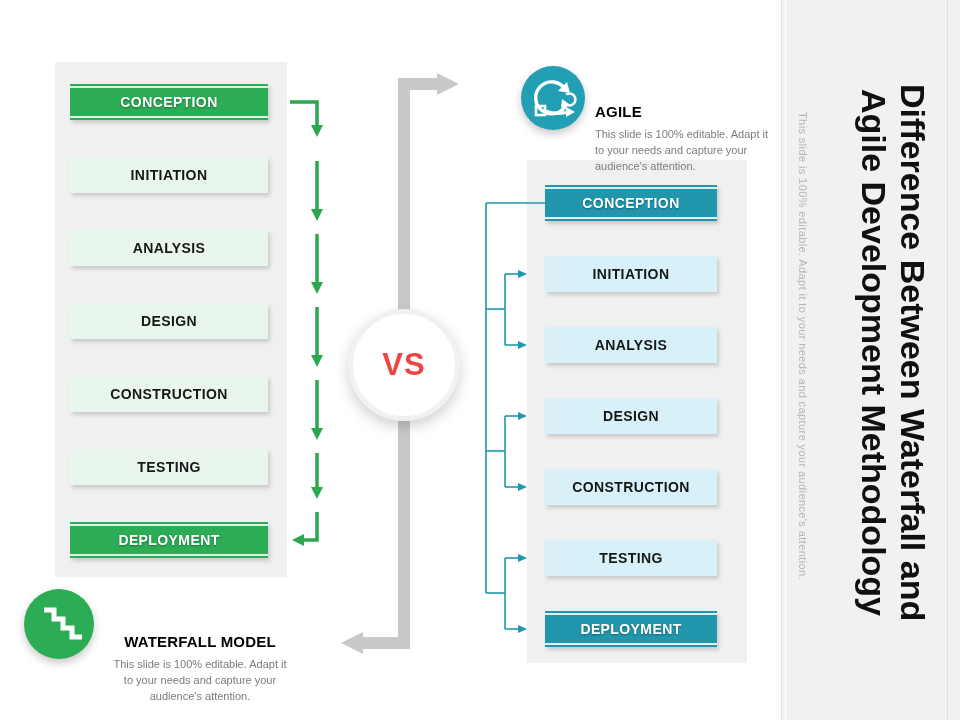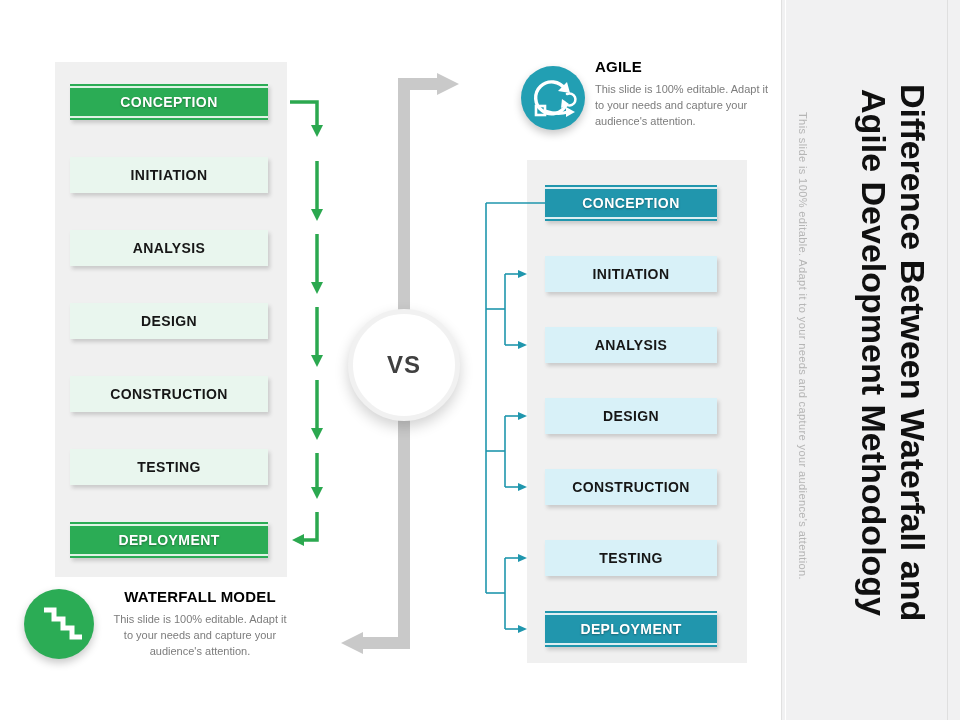--- a/index.html
+++ b/index.html
@@ -68,24 +68,24 @@
   .teal-line{stroke:var(--bracket-teal,#1f96ad);stroke-width:1.6;fill:none;}
   .teal-head{fill:var(--bracket-teal,#1f96ad);}
 
   
   .vs-circle{
     position:absolute;left:348px;top:309px;width:102px;height:102px;
     background:#ffffff;border:5px solid #f1f1f1;border-radius:50%;
     display:flex;align-items:center;justify-content:center;
     box-shadow:0 6px 14px rgba(0,0,0,.18);
   }
-  .vs-circle span{font-weight:bold;font-size:24px;color:#404040;letter-spacing:1px;}
-
-  
-  .legend{position:absolute;}
+  .vs-circle span{font-weight:bold;font-size:31px;color:#ef4444;letter-spacing:1px;}
+
+  
+  .legend{position:absolute;margin-top:45px;}
   .legend h2{margin:0 0 7px 0;font-size:15px;font-weight:bold;color:#000;letter-spacing:.2px;}
   .legend p{margin:0;width:180px;font-size:11px;line-height:1.45;color:#7c7c7c;}
   .icon-circle{position:absolute;border-radius:50%;box-shadow:0 4px 8px rgba(0,0,0,.22);}
   .icon-circle.teal{left:521px;top:66px;width:64px;height:64px;background:var(--agile-icon,#229fb3);}
   .icon-circle.green{left:24px;top:589px;width:70px;height:70px;background:var(--waterfall-solid,#2bac55);}
   .icon-circle svg{position:absolute;inset:0;}
   .agile-text{left:595px;top:58px;}
   .wf-text{left:110px;top:588px;text-align:center;}
 </style>
 </head>

